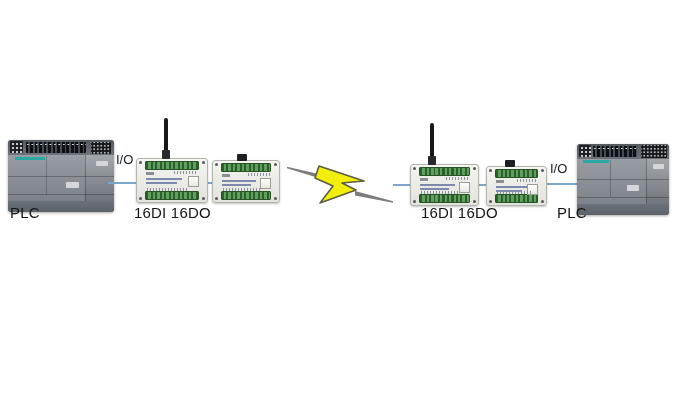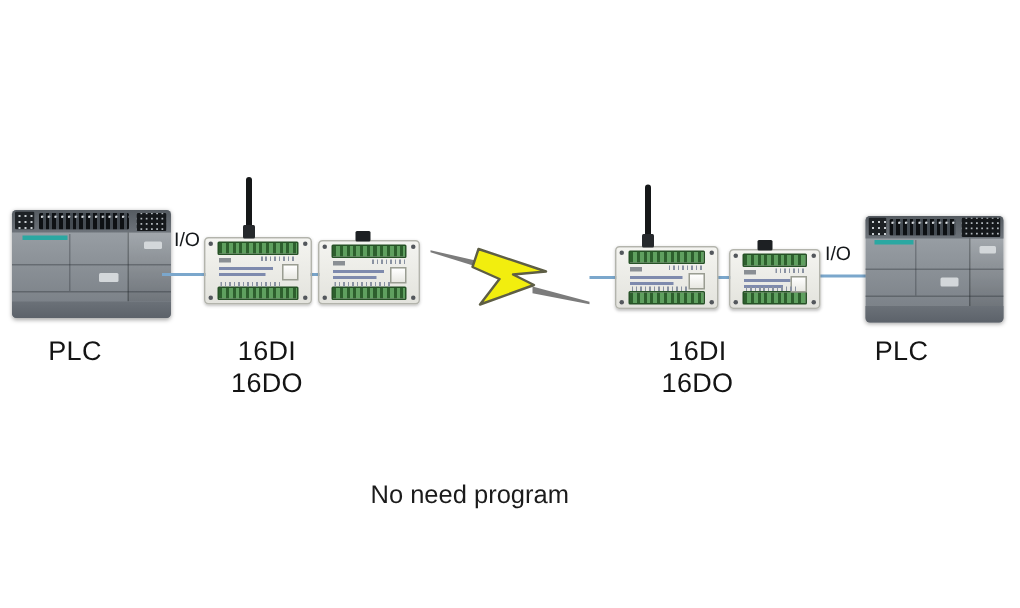--- a/index.html
+++ b/index.html
@@ -57,22 +57,22 @@
   .mod .antenna .abase{position:static;width:8px;height:9px;background:#26292c;border-radius:1px;}
   .mod .stub{top:-7px;width:10px;height:7px;background:#1d2023;border-radius:1px;}
 
   
   .wire{position:absolute;height:2px;background:var(--wire-blue,#7ba7cc);}
   .bolt-svg{position:absolute;}
   .streak{fill:var(--streak-gray,#7c7c7c);}
   .bolt{fill:var(--bolt-yellow,#f2ee0e);stroke:var(--bolt-outline,#5e5e45);
     stroke-width:1.6;stroke-linejoin:round;}
   .iolabel{position:absolute;font-size:13px;color:#15181b;}
-  .biglabel{position:absolute;top:224px;font-size:18px;color:var(--label-text,#141414);
-    text-align:center;letter-spacing:.2px;}
+  .biglabel{position:absolute;top:204px;font-size:15px;color:var(--label-text,#141414);
+    letter-spacing:.2px;}
   .caption{position:absolute;left:247px;top:318px;font-size:17px;line-height:23px;
     color:#1b1b1b;}
 </style>
 </head>
 <body>
 
 <div class="canvas">
 
   <div class="plc" style="left:8px;top:140px;width:106px;height:72px">
     <div class="ptop"></div>
@@ -189,16 +189,15 @@
     <div class="chipl" style="left:50px;top:41px;width:12px;height:6px"></div>
     <div class="pbot"></div>
   </div>
 
   <div class="biglabel" style="left:10px;width:80px">PLC</div>
   <div class="biglabel" style="left:134px;width:88px">16DI 16DO</div>
   <div class="biglabel" style="left:421px;width:88px">16DI 16DO</div>
   <div class="biglabel" style="left:557px;width:88px">PLC</div>
 
   <div class="caption">
-    <div>No need program</div>
   </div>
 
 </div>
 
 </body></html>

